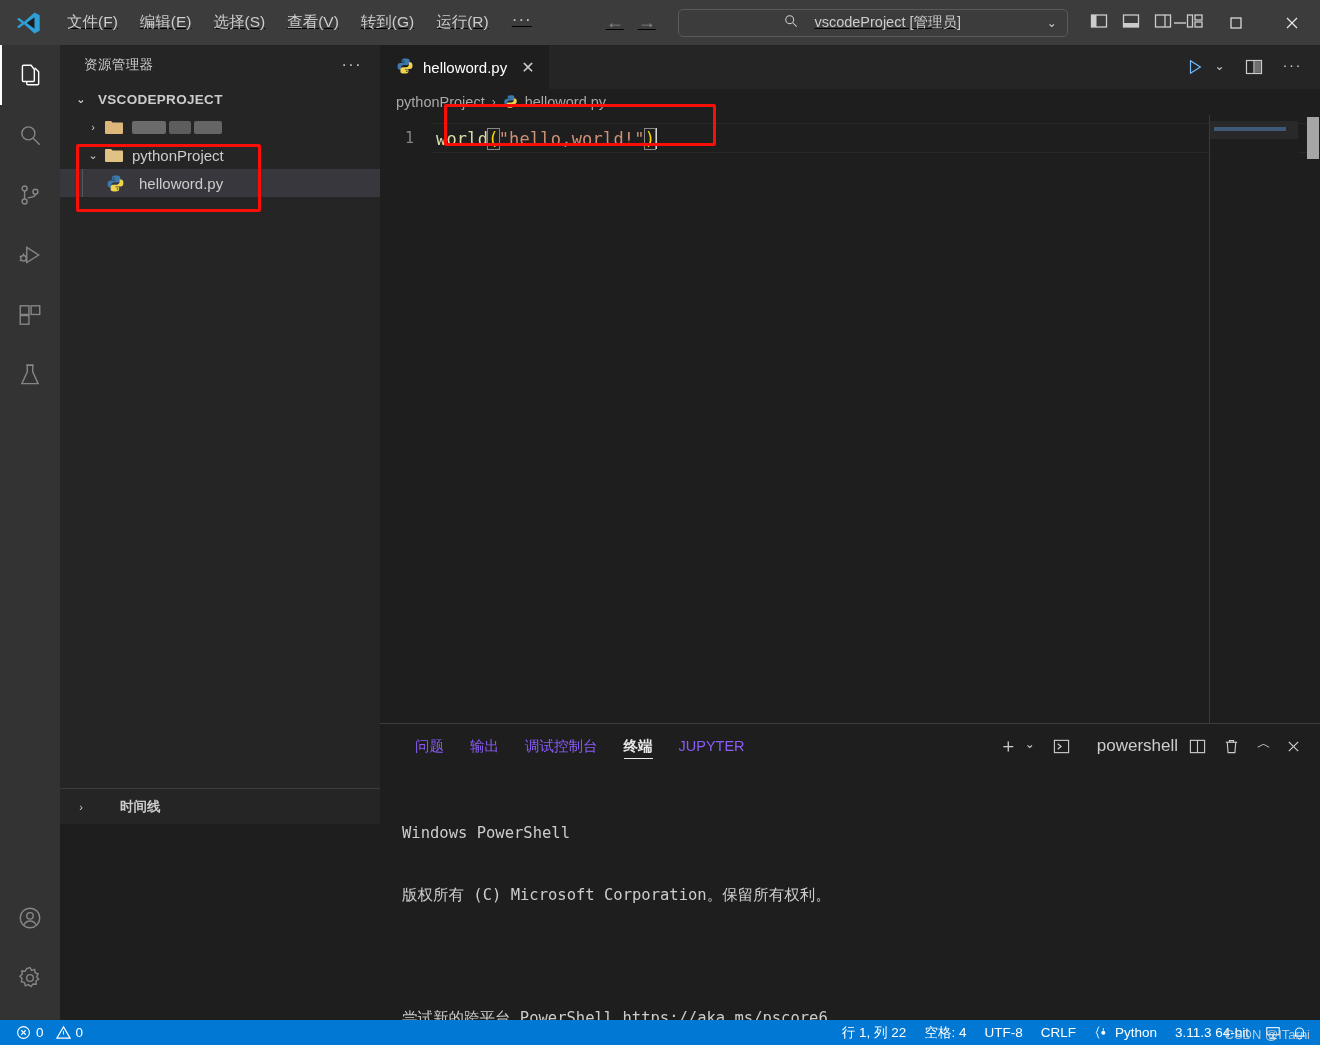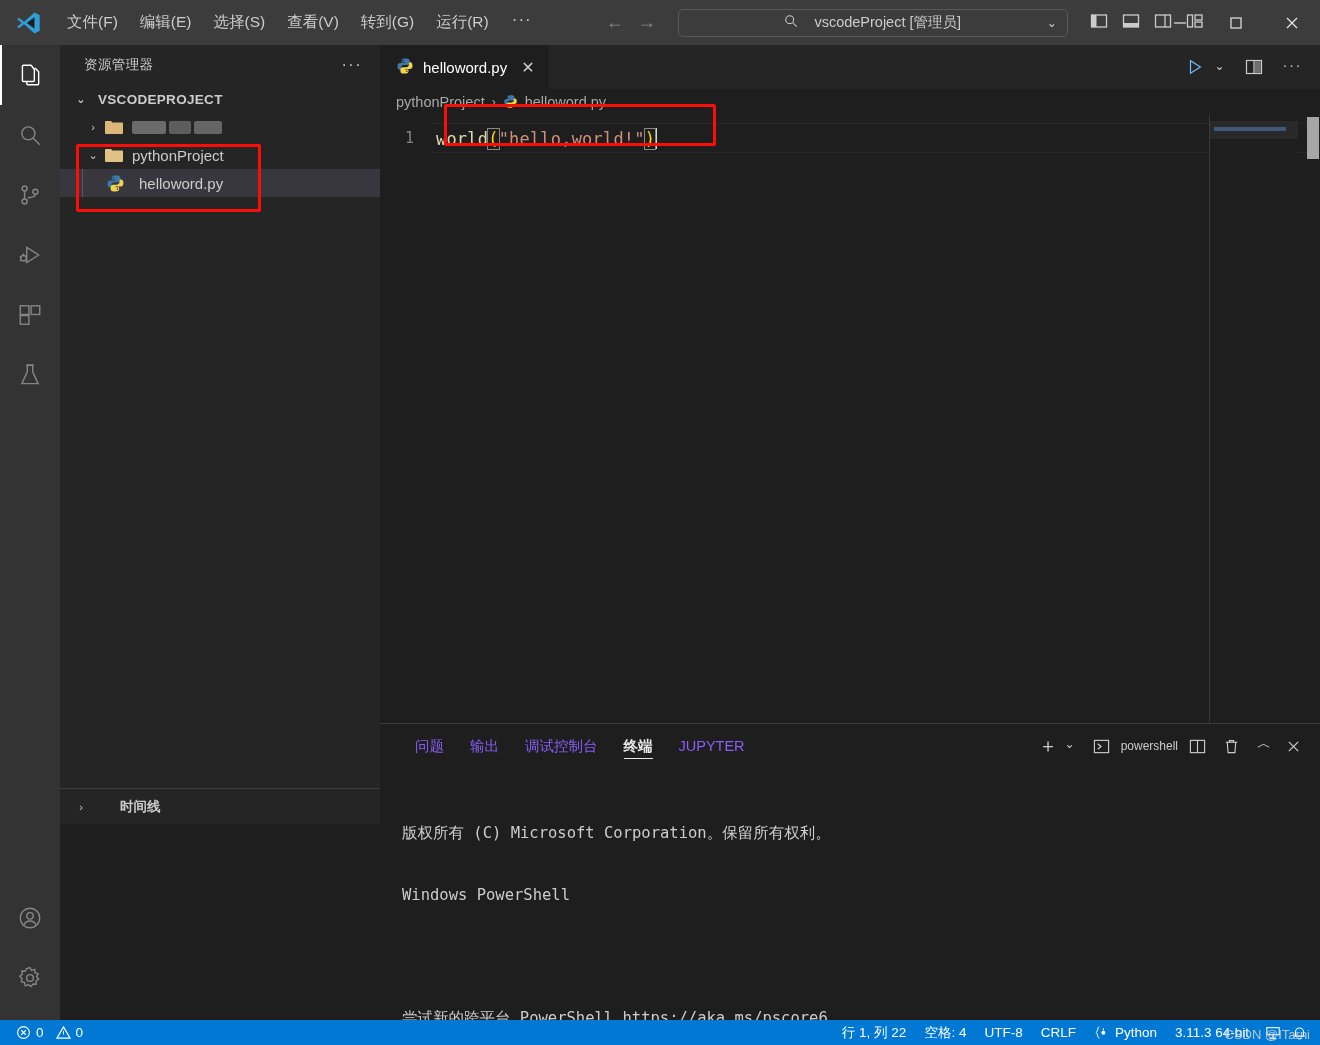--- a/index.html
+++ b/index.html
@@ -9,21 +9,21 @@
     font-family: "Liberation Sans", "DejaVu Sans", sans-serif;
     overflow: hidden;
     -webkit-font-smoothing: antialiased;
   }
   .app { position: relative; width: 1320px; height: 1045px; }
 
   
   .titlebar {
     position: absolute; top: 0; left: 0; width: 1320px; height: 45px;
     background: #3c3c3c;
-    display: flex; align-items: center;
+    display: flex; align-items: center; text-decoration: underline;
   }
   .vs-logo { width: 56px; height: 45px; display: flex; align-items: center; justify-content: center; }
   .menu { display: flex; align-items: center; gap: 0px; }
   .menu-item {
     font-size: 15.5px; color: #cccccc; padding: 4px 11px; cursor: default;
     white-space: nowrap;
   }
   .menu-dots { font-size: 17px; color: #cccccc; padding: 2px 12px 8px 12px; letter-spacing: 1px;}
   .navarrows { display: flex; align-items: center; gap: 14px; margin-left: 62px; color: #8b8b8b; }
   .navarrow { font-size: 18px; }
@@ -150,21 +150,21 @@
   }
   .ptab.active { color: #e7e7e7; font-weight: bold; }
   .ptab.active::after {
     content: ''; position: absolute; left: 13px; right: 13px; bottom: 9px; height: 1.5px; background: #e7e7e7;
   }
   .panel-actions {
     position: absolute; right: 12px; top: 0; height: 44px;
     display: flex; align-items: center; gap: 0px; color: #cccccc;
   }
   .pa-btn { padding: 0 7px; display: flex; align-items: center; }
-  .shell-name { font-size: 12px; color: #cccccc; margin-left: 4px; margin-right: 4px; }
+  .shell-name { font-size: 17px; color: #cccccc; margin-left: 20px; margin-right: 4px; }
   .terminal {
     padding: 14px 0 0 22px;
     font-family: "DejaVu Sans Mono", monospace; font-size: 15.5px; color: #cccccc;
     line-height: 20.5px; white-space: pre;
   }
 
   
   .statusbar {
     position: absolute; left: 0; bottom: 0; width: 1320px; height: 25px;
     background: #0078d4; display: flex; align-items: center; color: #ffffff; font-size: 13.5px;
@@ -469,22 +469,22 @@
         <span class="pa-btn" style="font-size:14px;padding:0 8px 4px 10px">︿</span>
         <span class="pa-btn">
           <svg width="15" height="15" viewBox="0 0 16 16">
               <line x1="3" y1="3" x2="13" y2="13" stroke="#cccccc" stroke-width="1.3"></line>
               <line x1="13" y1="3" x2="3" y2="13" stroke="#cccccc" stroke-width="1.3"></line>
             </svg>
         </span>
       </div>
     </div>
     <div class="terminal">
+      <div>Windows PowerShell</div>
       <div>版权所有 (C) Microsoft Corporation。保留所有权利。</div>
-      <div>Windows PowerShell</div>
       <div>&nbsp;</div>
       <div>尝试新的跨平台 PowerShell https://aka.ms/pscore6</div>
       
       
     </div>
   </div>
 
   <div class="statusbar">
     <div class="sb-left">
       <div class="sb-item" style="padding-left:0">

